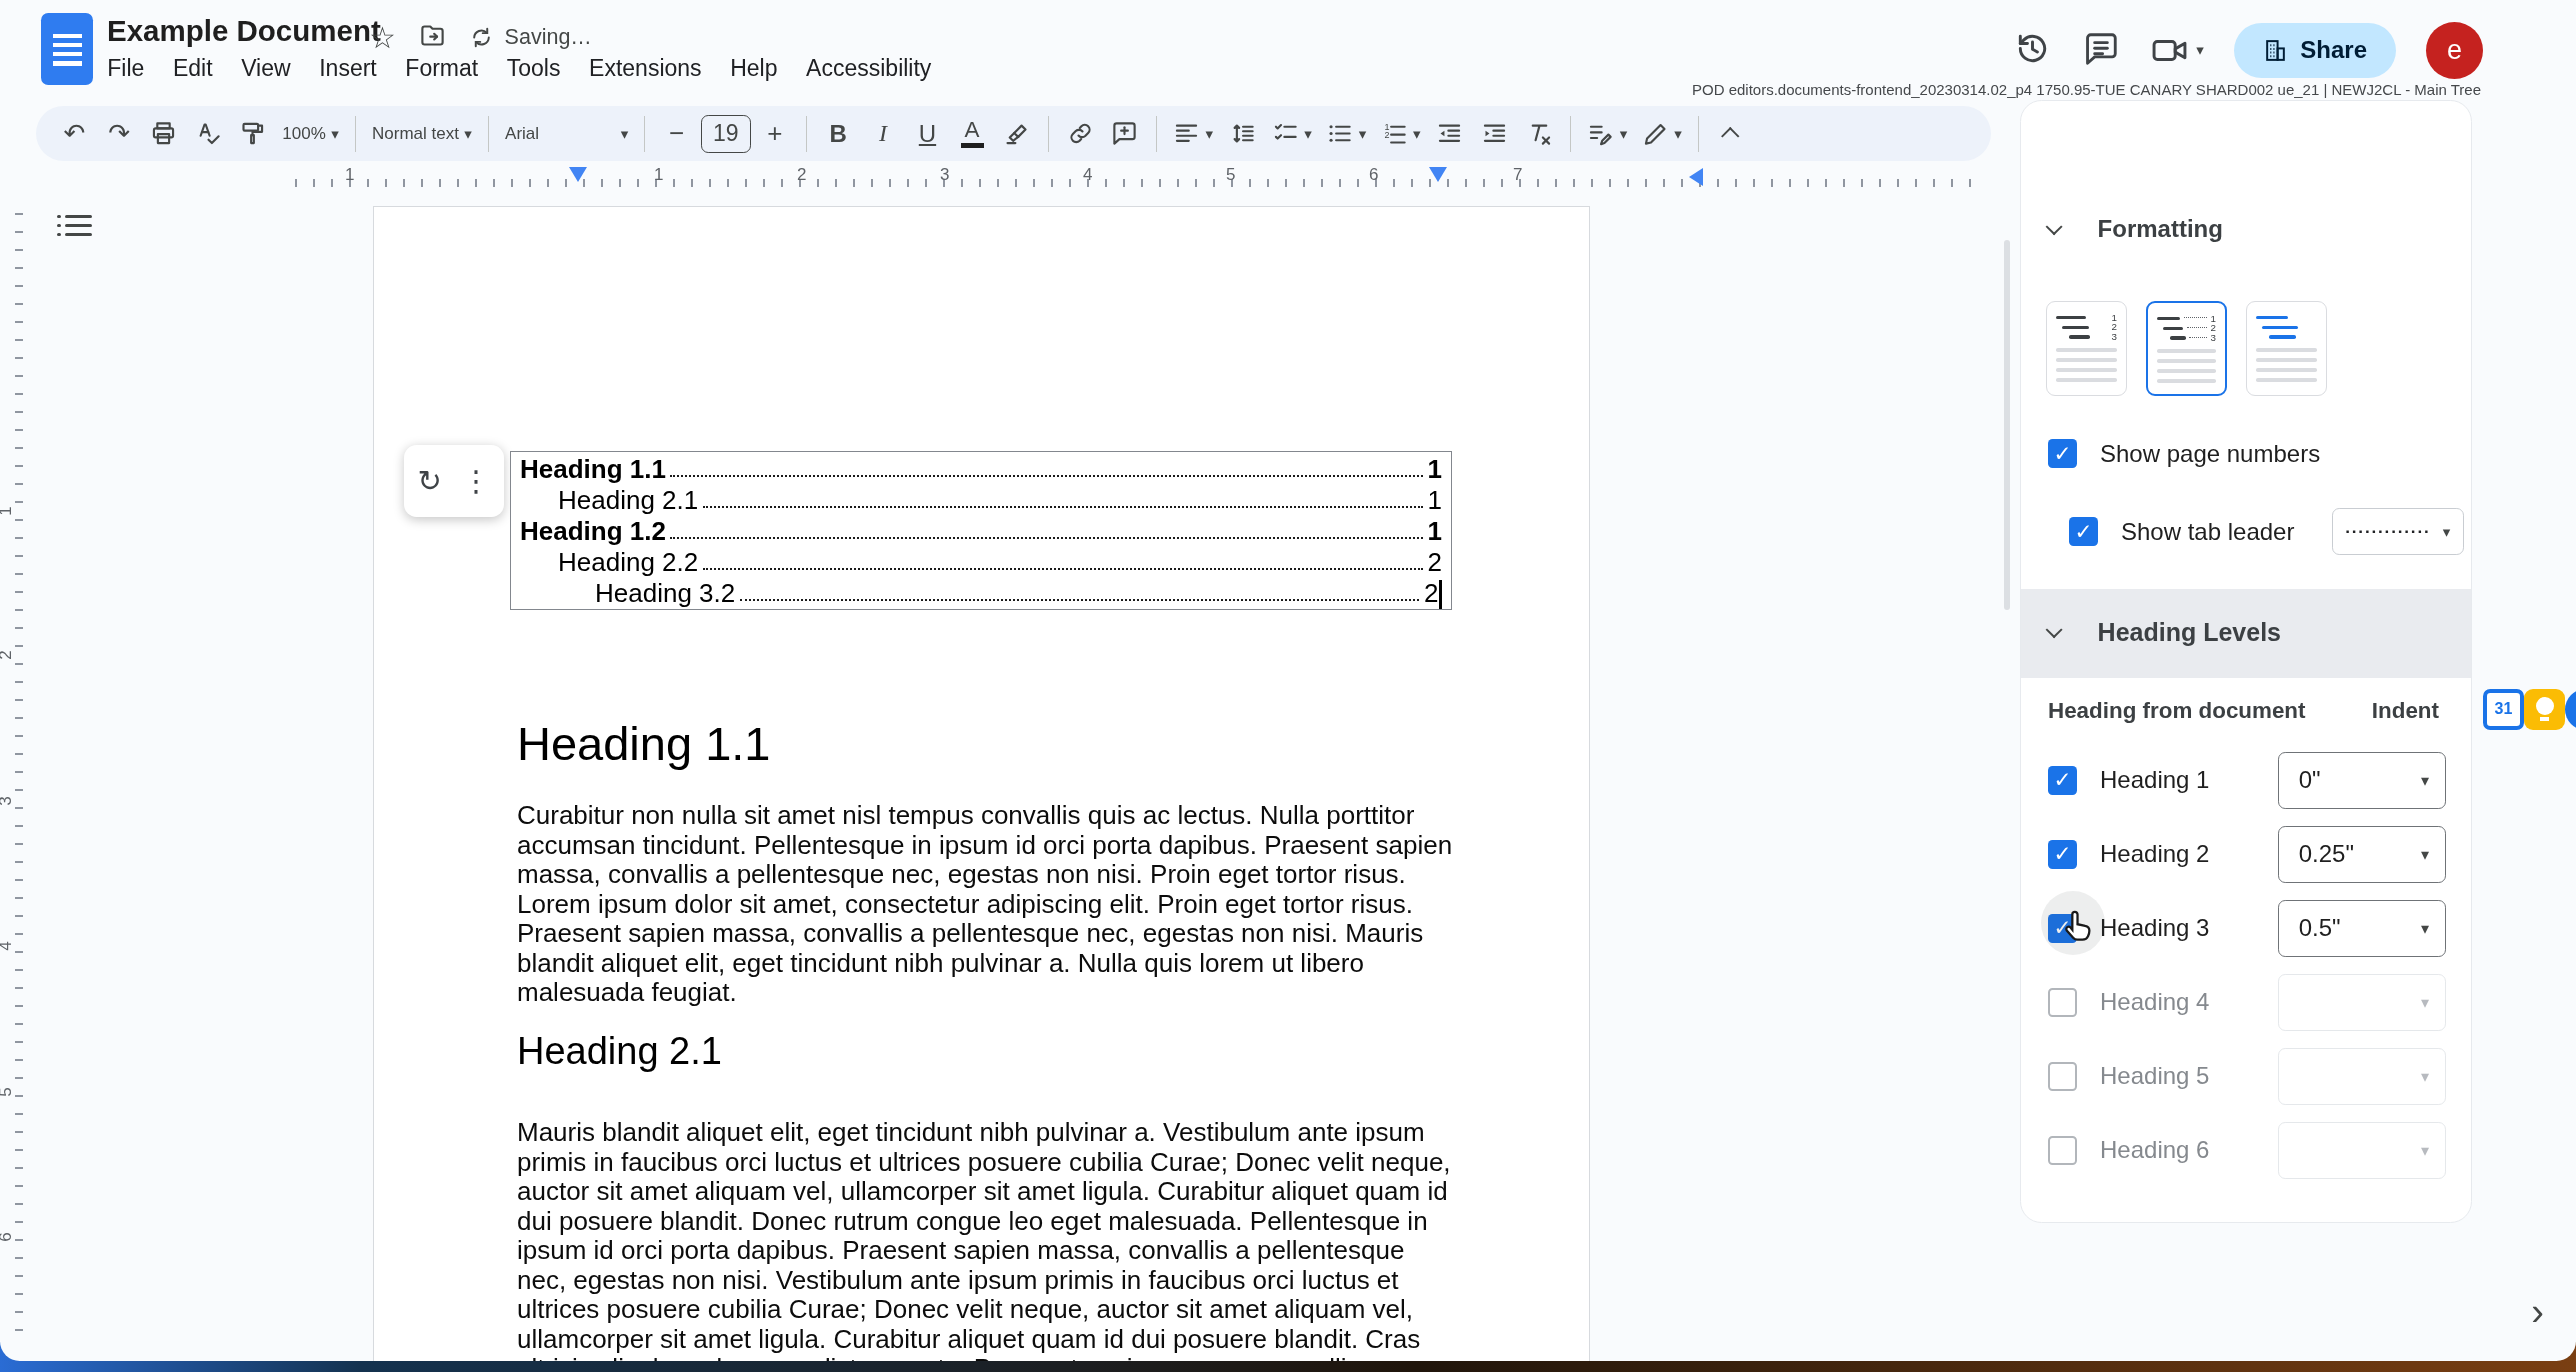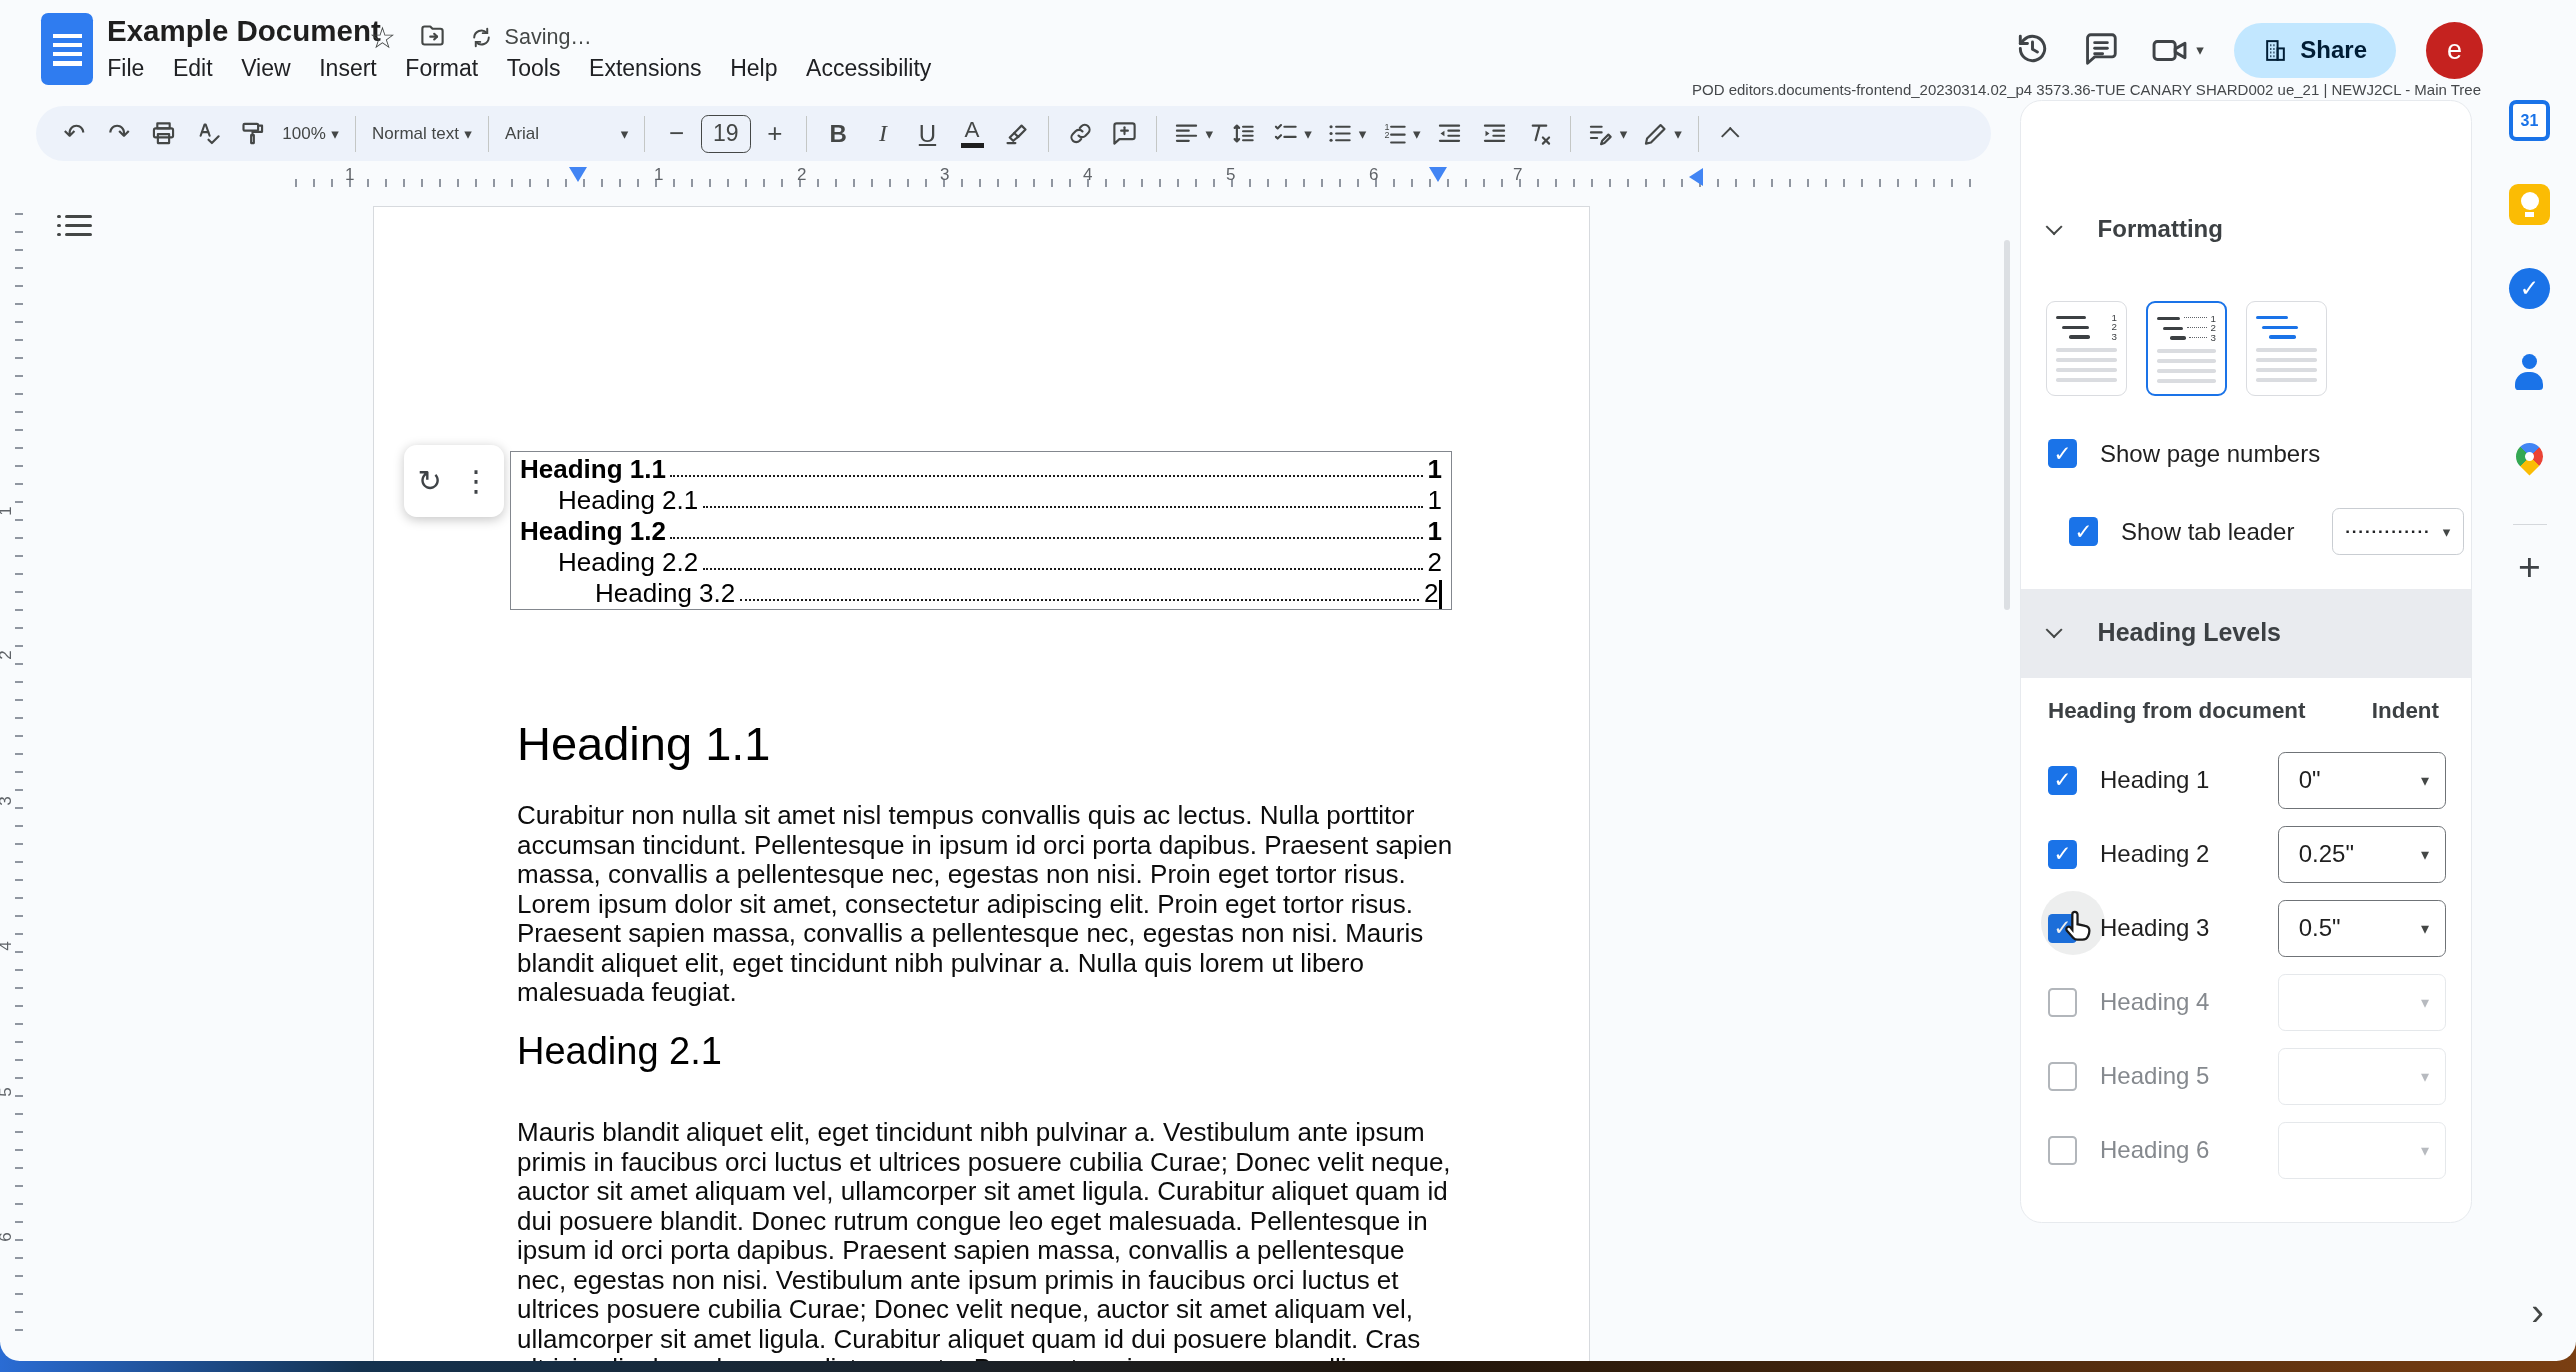--- a/index.html
+++ b/index.html
@@ -108,21 +108,21 @@
   .indent-dd { width:168px; height:57px; border-radius:7.2px; display:flex; align-items:center; justify-content:space-between; padding:0 16px 0 19.7px; font-size:24px; color:#1f1f1f; }
   .indent-dd.on { border:1.8px solid #6f7377; }
   .indent-dd.off { border:0.9px solid #e5e8eb; color:#b7babf; }
   .indent-dd .caret { font-size:16px; }
   .indent-dd.off .caret { color:#b7babf; }
   .halo { position:absolute; left:2041px; top:891px; width:64px; height:64px; border-radius:50%; background:rgba(60,64,67,.09); }
   .cursor-hand { position:absolute; left:2059px; top:907px; width:39px; height:39px; }
   .panel-scroll { position:absolute; left:2004px; top:240px; width:6.3px; height:370px; background:#dcdfe3; border-radius:3.6px; }
 
   
-  .rail { position:absolute; right:0; top:100px; width:93px; bottom:0; display:flex; flex-direction:column; align-items:center; }
+  .rail { position:absolute; right:0; top:100px; width:93px; bottom:0; display:flex; flex-direction:row; align-items:center; }
   .rail-btn { width:41px; height:41px; margin-bottom:43px; display:flex; align-items:center; justify-content:center; }
   .cal-ic { width:41px; height:41px; border:4.5px solid #1a73e8; border-radius:7.2px; background:#fff; color:#1a73e8; font-weight:700; font-size:16px; display:flex; align-items:center; justify-content:center; }
   .keep-ic { width:41px; height:41px; border-radius:9px; background:#fbbc04; position:relative; }
   .keep-ic:before { content:""; position:absolute; left:11.6px; top:8px; width:18px; height:18px; border-radius:50%; background:#fff; }
   .keep-ic:after { content:""; position:absolute; left:16px; top:28px; width:9px; height:4.5px; background:#fff; }
   .tasks-ic { width:41px; height:41px; border-radius:50%; background:#1a73e8; color:#fff; font-size:23px; font-weight:700; display:flex; align-items:center; justify-content:center; }
   .contacts-ic { width:41px; height:41px; position:relative; }
   .contacts-ic:before { content:""; position:absolute; left:12.5px; top:1.8px; width:15px; height:15px; border-radius:50%; background:#1a73e8; }
   .contacts-ic:after { content:""; position:absolute; left:6.3px; top:19.7px; width:28px; height:18px; border-radius:12.5px 12.5px 3.6px 3.6px; background:#1a73e8; }
   .maps-ic { width:27px; height:27px; border-radius:50% 50% 50% 0; transform:rotate(-45deg);
@@ -189,21 +189,21 @@
     <span class="share-pill" style="background:#c2e7ff;color:#001d35;">
       <svg width="25" height="25" viewBox="0 0 24 24" fill="none" stroke="#001d35" stroke-width="1.9">
           <rect x="4" y="3" width="10" height="18"></rect>
           <rect x="14" y="10" width="6" height="11"></rect>
           <path d="M7 7h1M10 7h1M7 10.5h1M10 10.5h1M7 14h1M10 14h1M7 17.5h1M10 17.5h1"></path>
         </svg>
       <span>Share</span>
     </span>
     <span class="avatar" style="background:#c5221f;">e</span>
   </div>
-  <div class="build-info">POD editors.documents-frontend_20230314.02_p4 3573.36-TUE CANARY SHARD002 ue_21 | NEWJ2CL - Main Tree</div>
+  <div class="build-info">POD editors.documents-frontend_20230314.02_p4 1750.95-TUE CANARY SHARD002 ue_21 | NEWJ2CL - Main Tree</div>
 
   <div class="toolbar">
     <span class="tb">↶</span>
     <span class="tb">↷</span>
     <span class="tb">
         <svg viewBox="0 0 24 24">
           <rect x="6.5" y="3" width="11" height="4.5"></rect>
           <rect x="3.5" y="7.5" width="17" height="8" rx="1.5"></rect>
           <rect x="7" y="12.5" width="10" height="8"></rect>
         </svg>

